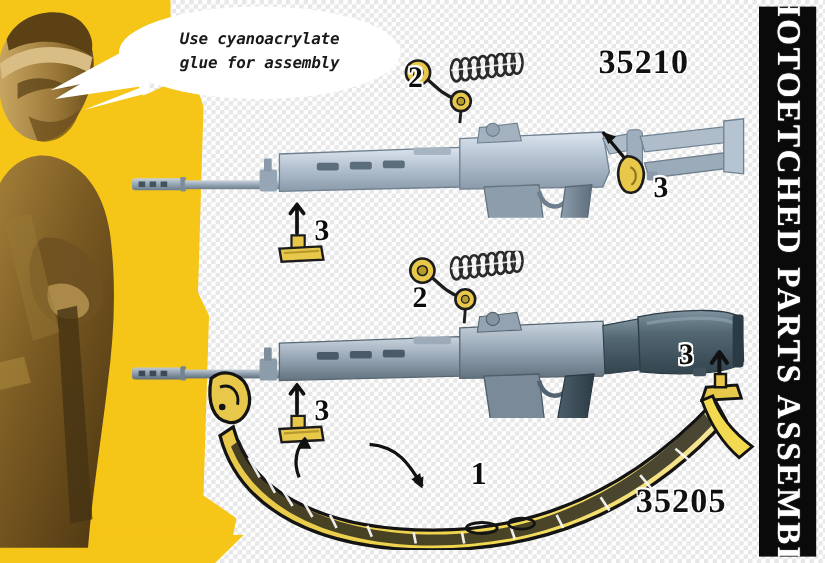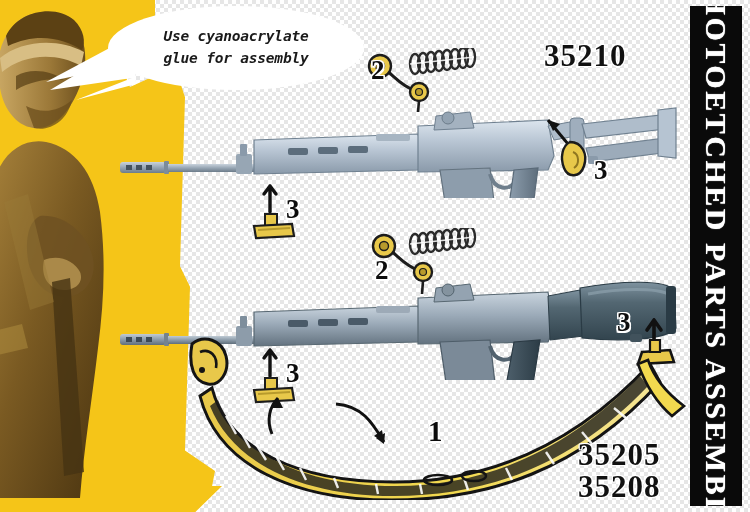--- a/index.html
+++ b/index.html
@@ -498,19 +498,18 @@
   <div class="step" id="step-3a">3</div>
   <div class="step" id="step-3b">3</div>
 
   <div class="step" id="step-2b">2</div>
   <div class="step" id="step-3c">3</div>
   <div class="step" id="step-3d">3</div>
   <div class="step" id="step-1">1</div>
 
   <div class="partnum" id="partnum-top">35210</div>
   <div class="partnum" id="partnum-b1">35205</div>
-  <div class="partnum" id="partnum-b2">35208</div>
 
   <div class="banner">
     <div class="banner-text">PHOTOETCHED PARTS ASSEMBLY</div>
   </div>
 
 </div>
 
 </body></html>

